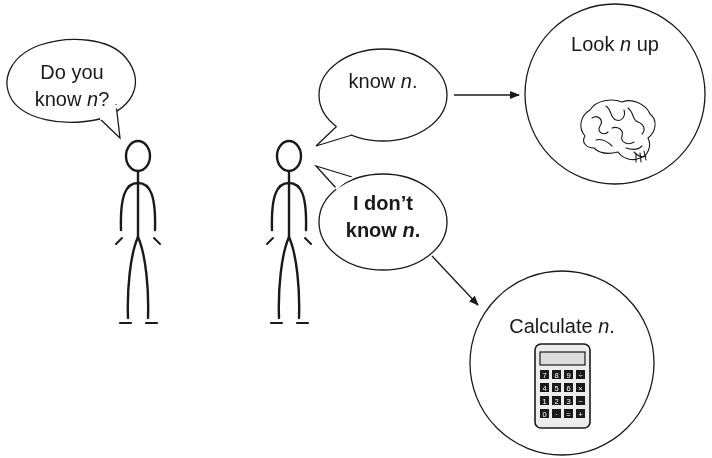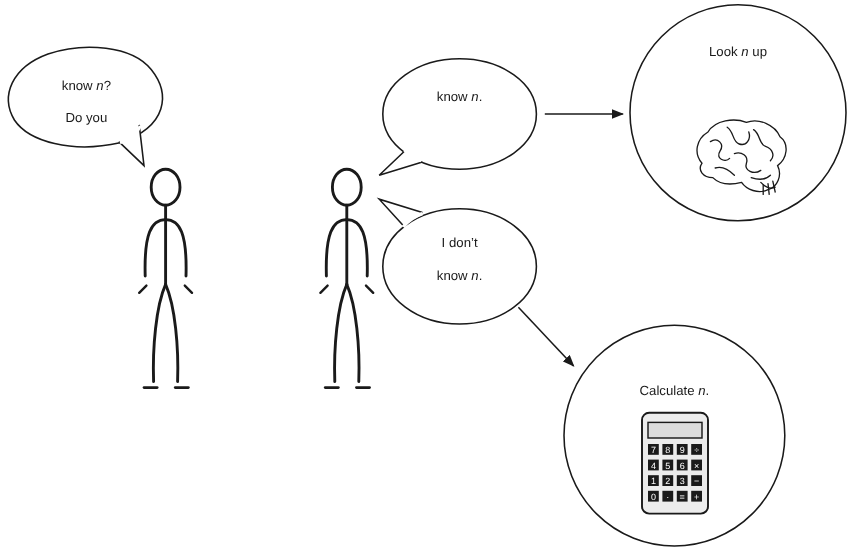--- a/index.html
+++ b/index.html
@@ -1,18 +1,18 @@
 <!DOCTYPE html>
 <html><head>
 <meta charset="utf-8">
 <style>
   html, body { margin: 0; padding: 0; background: #ffffff; }
   body { width: 712px; height: 458px; position: relative; overflow: hidden; font-family: "Liberation Sans", sans-serif; }
   svg.canvas { position: absolute; left: 0; top: 0; }
-  .txt { position: absolute; text-align: center; font-size: 11px; color: #1a1a1a; line-height: 27px; white-space: nowrap; }
+  .txt { position: absolute; text-align: center; font-size: 20px; color: #1a1a1a; line-height: 27px; white-space: nowrap; }
   .txt i { font-style: italic; }
 </style>
 </head>
 <body>
 
 <svg class="canvas" width="712" height="458" viewBox="0 0 712 458" xmlns="http://www.w3.org/2000/svg">
   <defs>
     <marker id="arrowhead" markerWidth="10" markerHeight="8" refX="9" refY="4" orient="auto" markerUnits="userSpaceOnUse">
       <path d="M0,0 L10,4 L0,8 Z" fill="#1a1a1a"></path>
     </marker>
@@ -115,29 +115,29 @@
     <line x1="267" y1="244" x2="273" y2="238" stroke-width="2"></line>
     <line x1="311" y1="244" x2="305" y2="238" stroke-width="2"></line>
     <path d="M289,237 C281,255 278,290 279,318"></path>
     <path d="M289,237 C297,255 300,290 299,318"></path>
     <line x1="271" y1="323" x2="282" y2="323" stroke-width="2.2"></line>
     <line x1="297" y1="323" x2="308" y2="323" stroke-width="2.2"></line>
   </g>
 </svg>
 
 <div class="txt" style="left:20px; top:59px; width:104px;">
+  <div>Do you</div>
   <div><span>know </span><i>n</i><span>?</span></div>
-  <div>Do you</div>
 </div>
 
 <div class="txt" style="left:333px; top:68px; width:100px;">
   <div><span>know </span><i>n</i><span>.</span></div>
 </div>
 
-<div class="txt" style="left:333px; top:190px; width:100px;">
+<div class="txt" style="left:333px; top:190px; width:100px;font-weight:bold;">
   <div>I don’t</div>
   <div><span>know </span><i>n</i><span>.</span></div>
 </div>
 
 <div class="txt" style="left:545px; top:31px; width:140px;">
   <div><span>Look </span><i>n</i><span> up</span></div>
 </div>
 
 <div class="txt" style="left:492px; top:313px; width:140px;">
   <div><span>Calculate </span><i>n</i><span>.</span></div>

